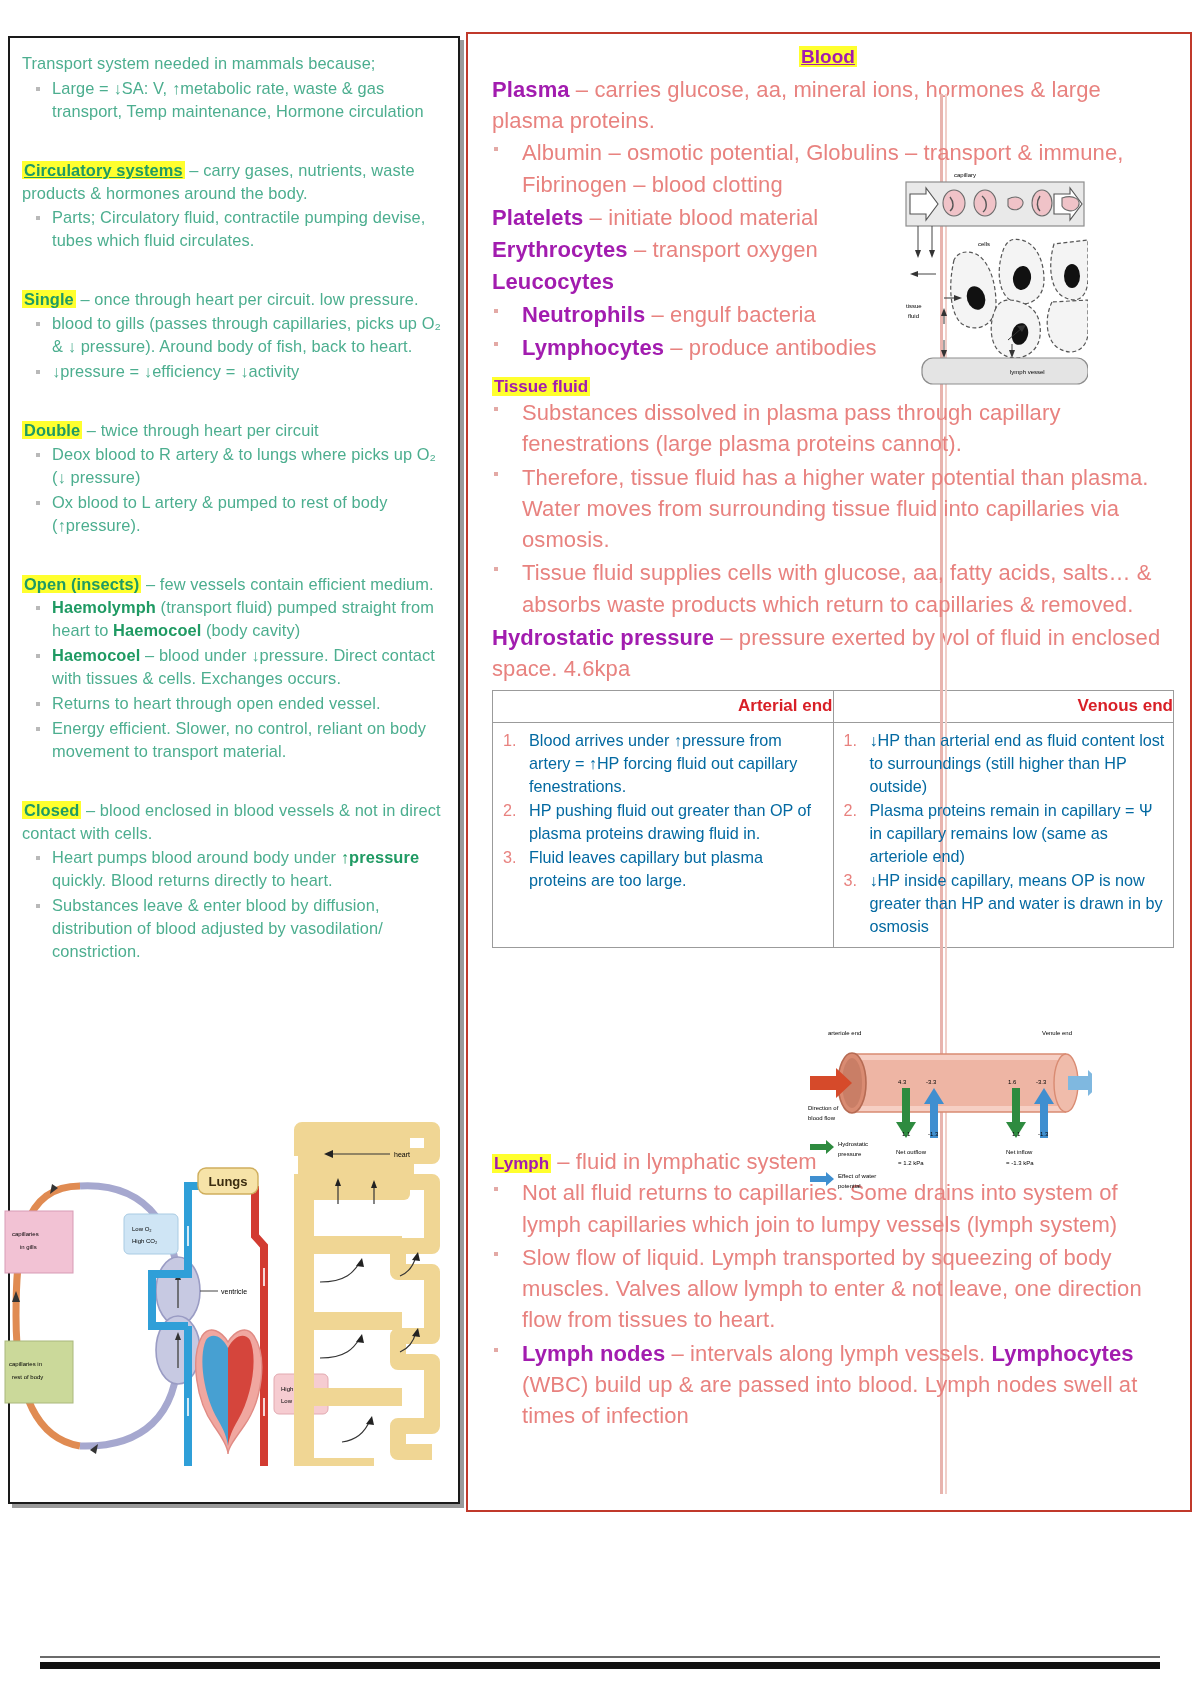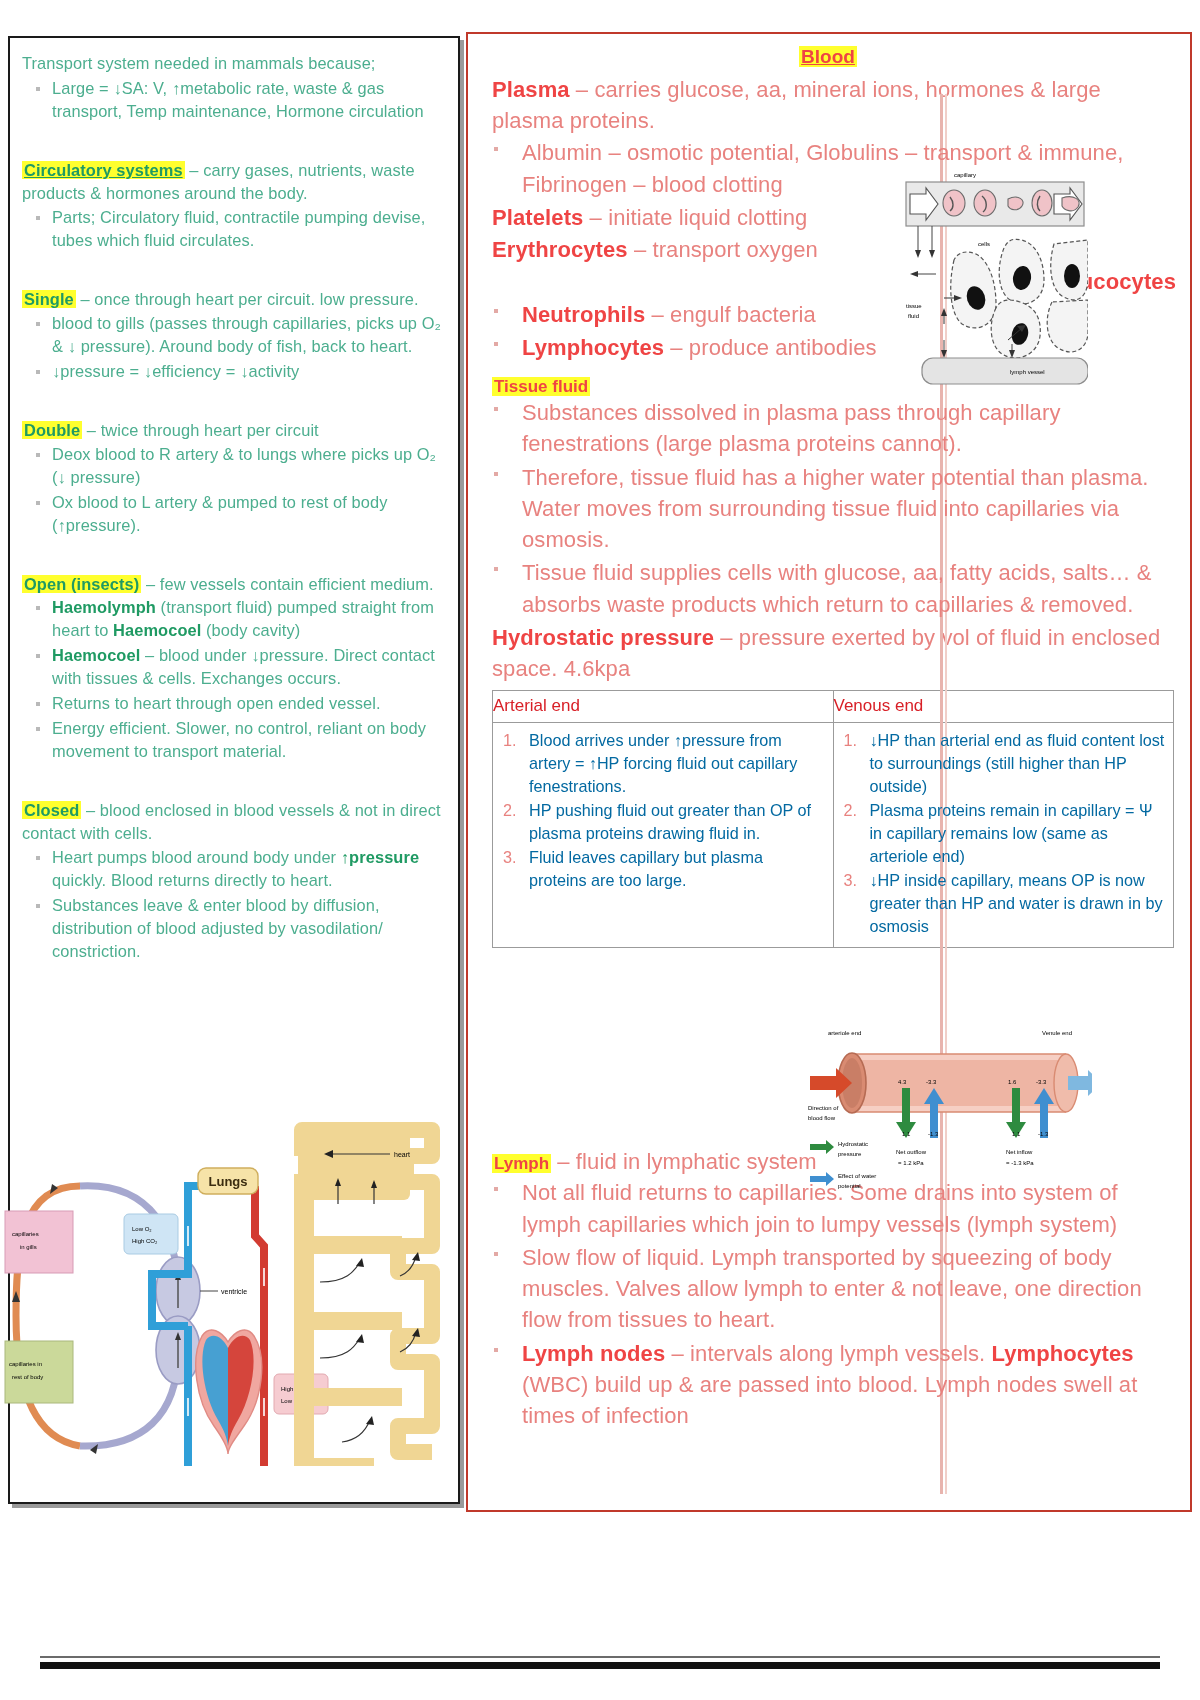--- a/index.html
+++ b/index.html
@@ -34,21 +34,21 @@
     background:#e8b4ae;
   }
   .rail2 {
     position:absolute; left:477px; top:60px; width:2px; height:1400px;
     background:#f0cfc9;
   }
 
   
   .g { color: #4cae8f; font-size: 16.4px; line-height: 1.40; letter-spacing:.1px;margin-top:36px; }
   .r { color: #e8827f; font-size: 22px; line-height: 1.42; letter-spacing:.1px; }
-  .rb { color:#ef4444; font-weight:bold;text-align:right; }
+  .rb { color:#a21caf; font-weight:bold; }
   .gb { color:#1f9a63; font-weight:bold; }
   .hl { background:#ffff2e; padding:0 2px; }
   .hl-u { background:#ffff2e; padding:0 2px; text-decoration:underline; }
   .line { margin: 0 0 2px 0; }
   .bullet {
     position:relative; padding-left: 30px; margin: 0 0 2px 0;
   }
   .bullet::before {
     content:""; position:absolute; left:14px; top:10px;
     width:4px; height:4px; background:#b9b9b9;
@@ -59,21 +59,21 @@
   
   table.cap {
     width: 100%; border-collapse: collapse; margin-top: 6px;
     table-layout: fixed;
   }
   table.cap td, table.cap th {
     border: 1px solid #9b9b9b; vertical-align: top;
     padding: 6px 8px 8px 8px;
   }
   table.cap th {
-    text-align:left; color:#d81f26; font-weight:normal;
+    text-align:right; color:#d81f26; font-weight:bold;
     font-size: 17px; padding:5px 0 6px 0;
   }
   ol.num { list-style: none; counter-reset: n; margin:0; padding:0; }
   ol.num > li {
     counter-increment: n; position: relative; padding-left: 28px;
     color:#0369a1; font-size:16.2px; line-height:1.42; margin-bottom:1px;
   }
   ol.num > li::before {
     content: counter(n) "."; position:absolute; left:2px; top:0;
     color:#e8827f;
@@ -259,21 +259,21 @@
     <div style="text-align:center; margin:2px 0 6px 0;">
       <span class="rb hl-u" style="font-size:19px;">Blood</span>
     </div>
 
     <div class="r blk" style="padding-left:12px;">
       <span class="rb">Plasma</span><span> – carries glucose, aa, mineral ions, hormones &amp; large plasma proteins.</span>
     </div>
     <div class="r bullet" style="padding-left:42px;">Albumin – osmotic potential, Globulins – transport &amp; immune, Fibrinogen – blood clotting</div>
 
     <div class="r blk" style="padding-left:12px;">
-      <span class="rb">Platelets</span><span> – initiate liquid clotting</span>
+      <span class="rb">Platelets</span><span> – initiate blood material</span>
     </div>
     <div class="r blk" style="padding-left:12px;">
       <span class="rb">Erythrocytes</span><span> – transport oxygen</span>
     </div>
     <div class="r blk rb" style="padding-left:12px;">Leucocytes</div>
     <div class="r bullet" style="padding-left:42px;">
       <span class="rb">Neutrophils</span><span> – engulf bacteria</span>
     </div>
     <div class="r bullet" style="padding-left:42px;">
       <span class="rb">Lymphocytes</span><span> – produce antibodies</span>

